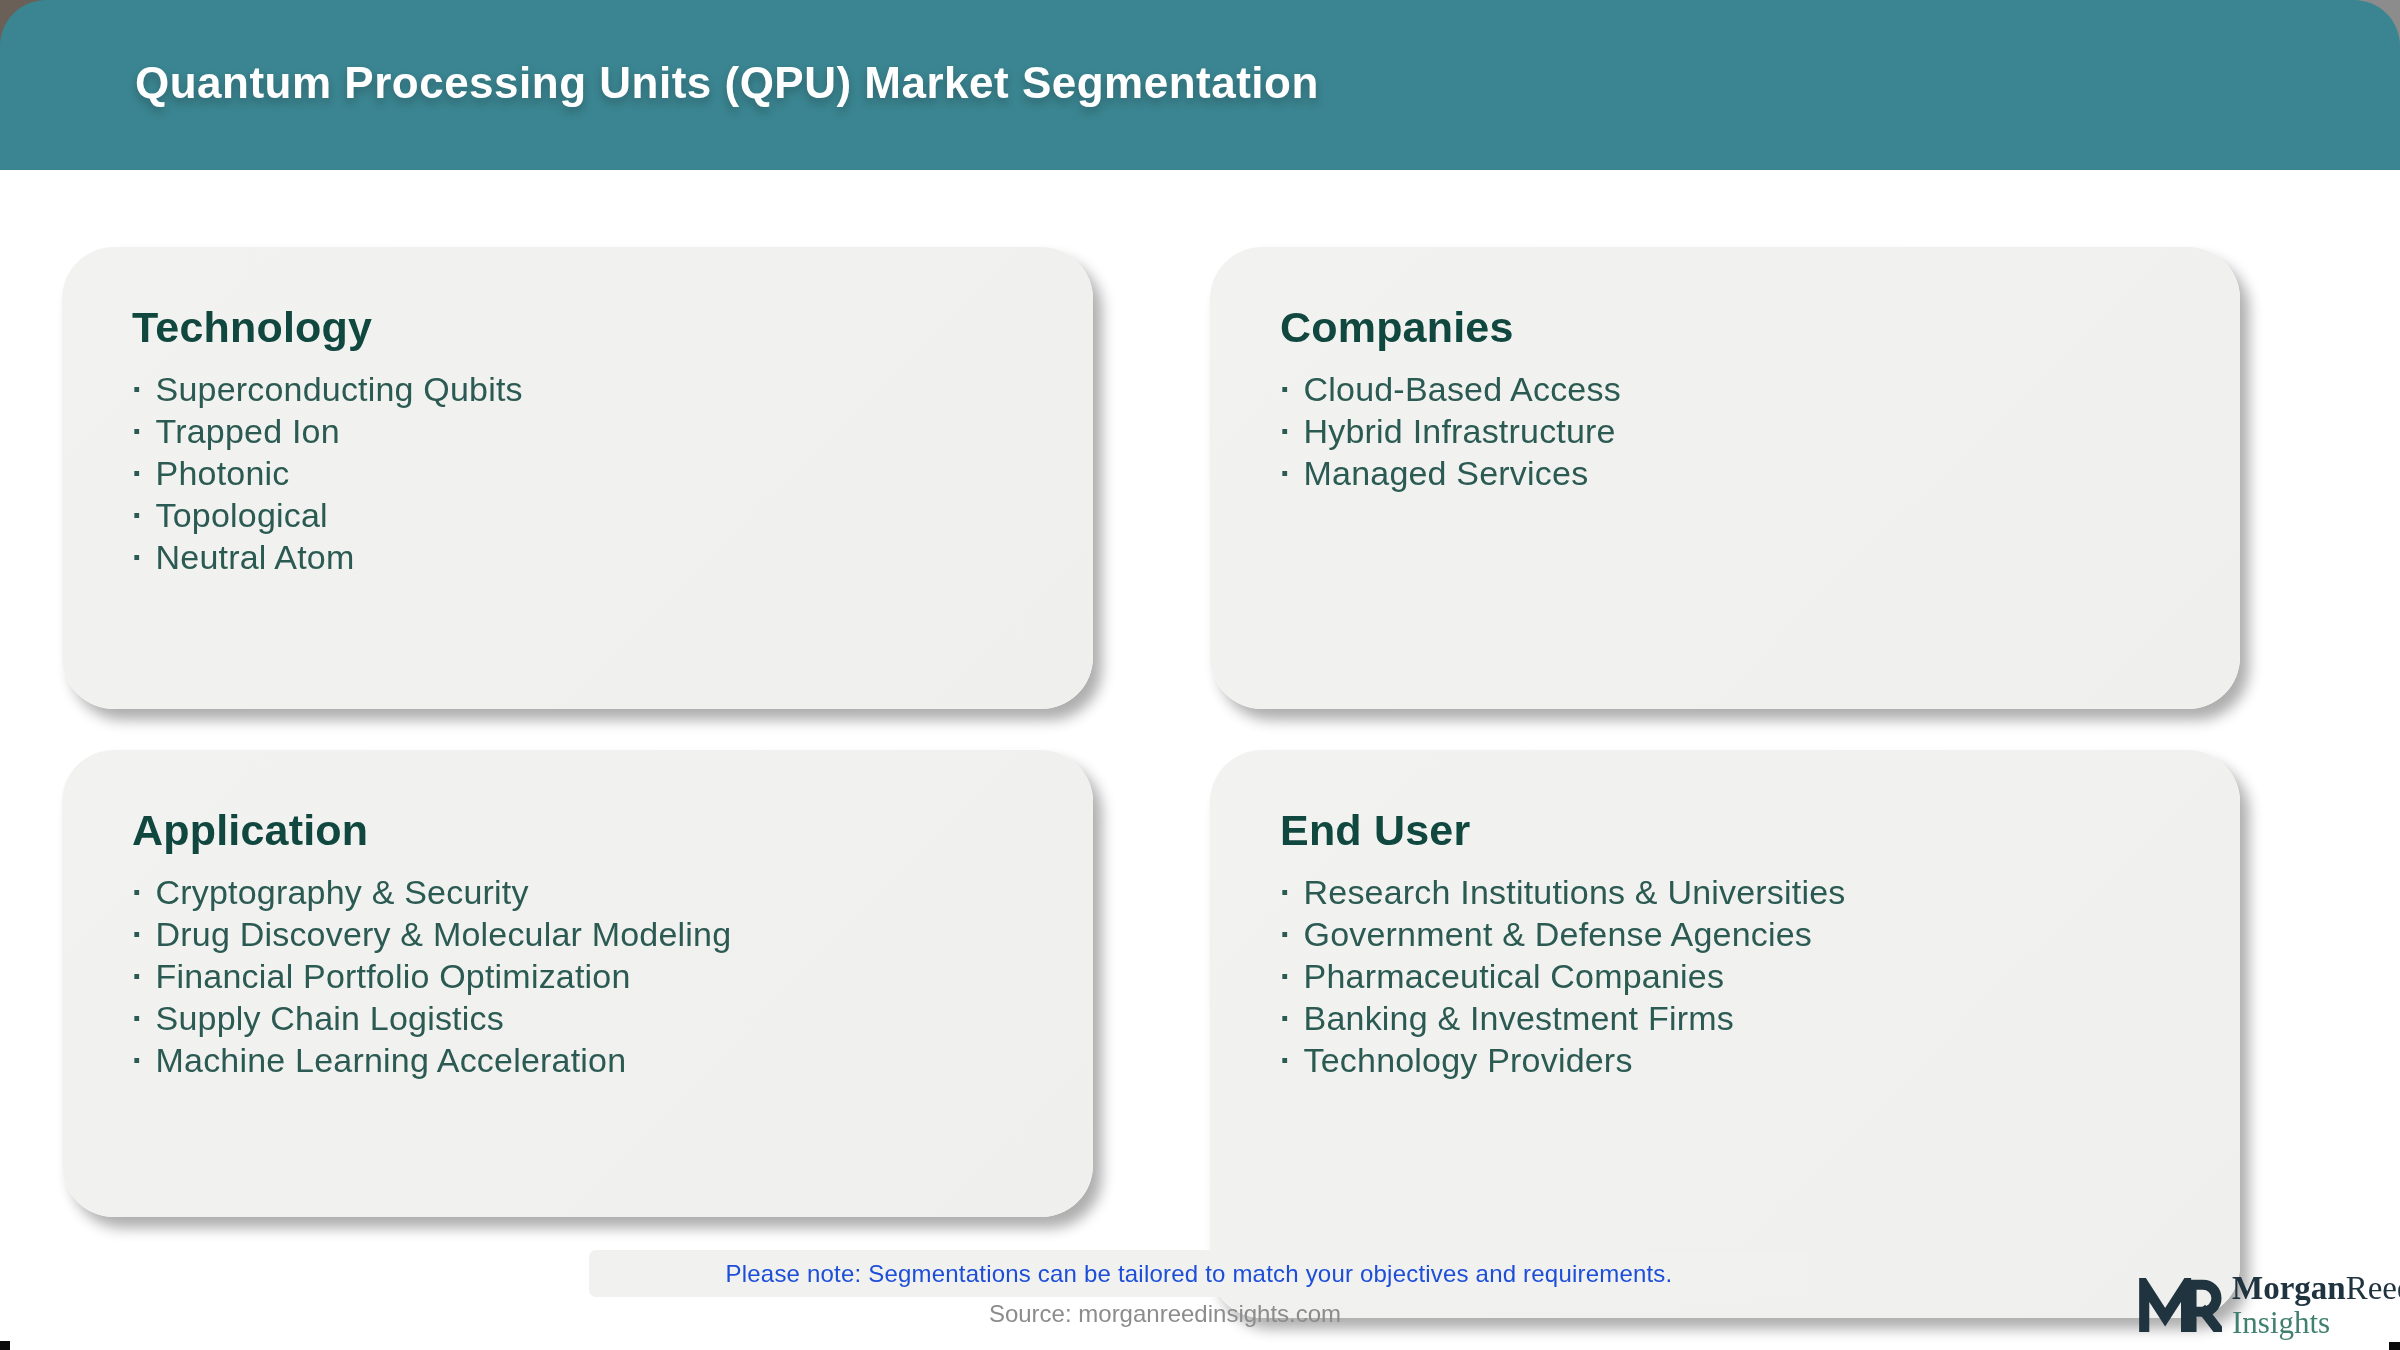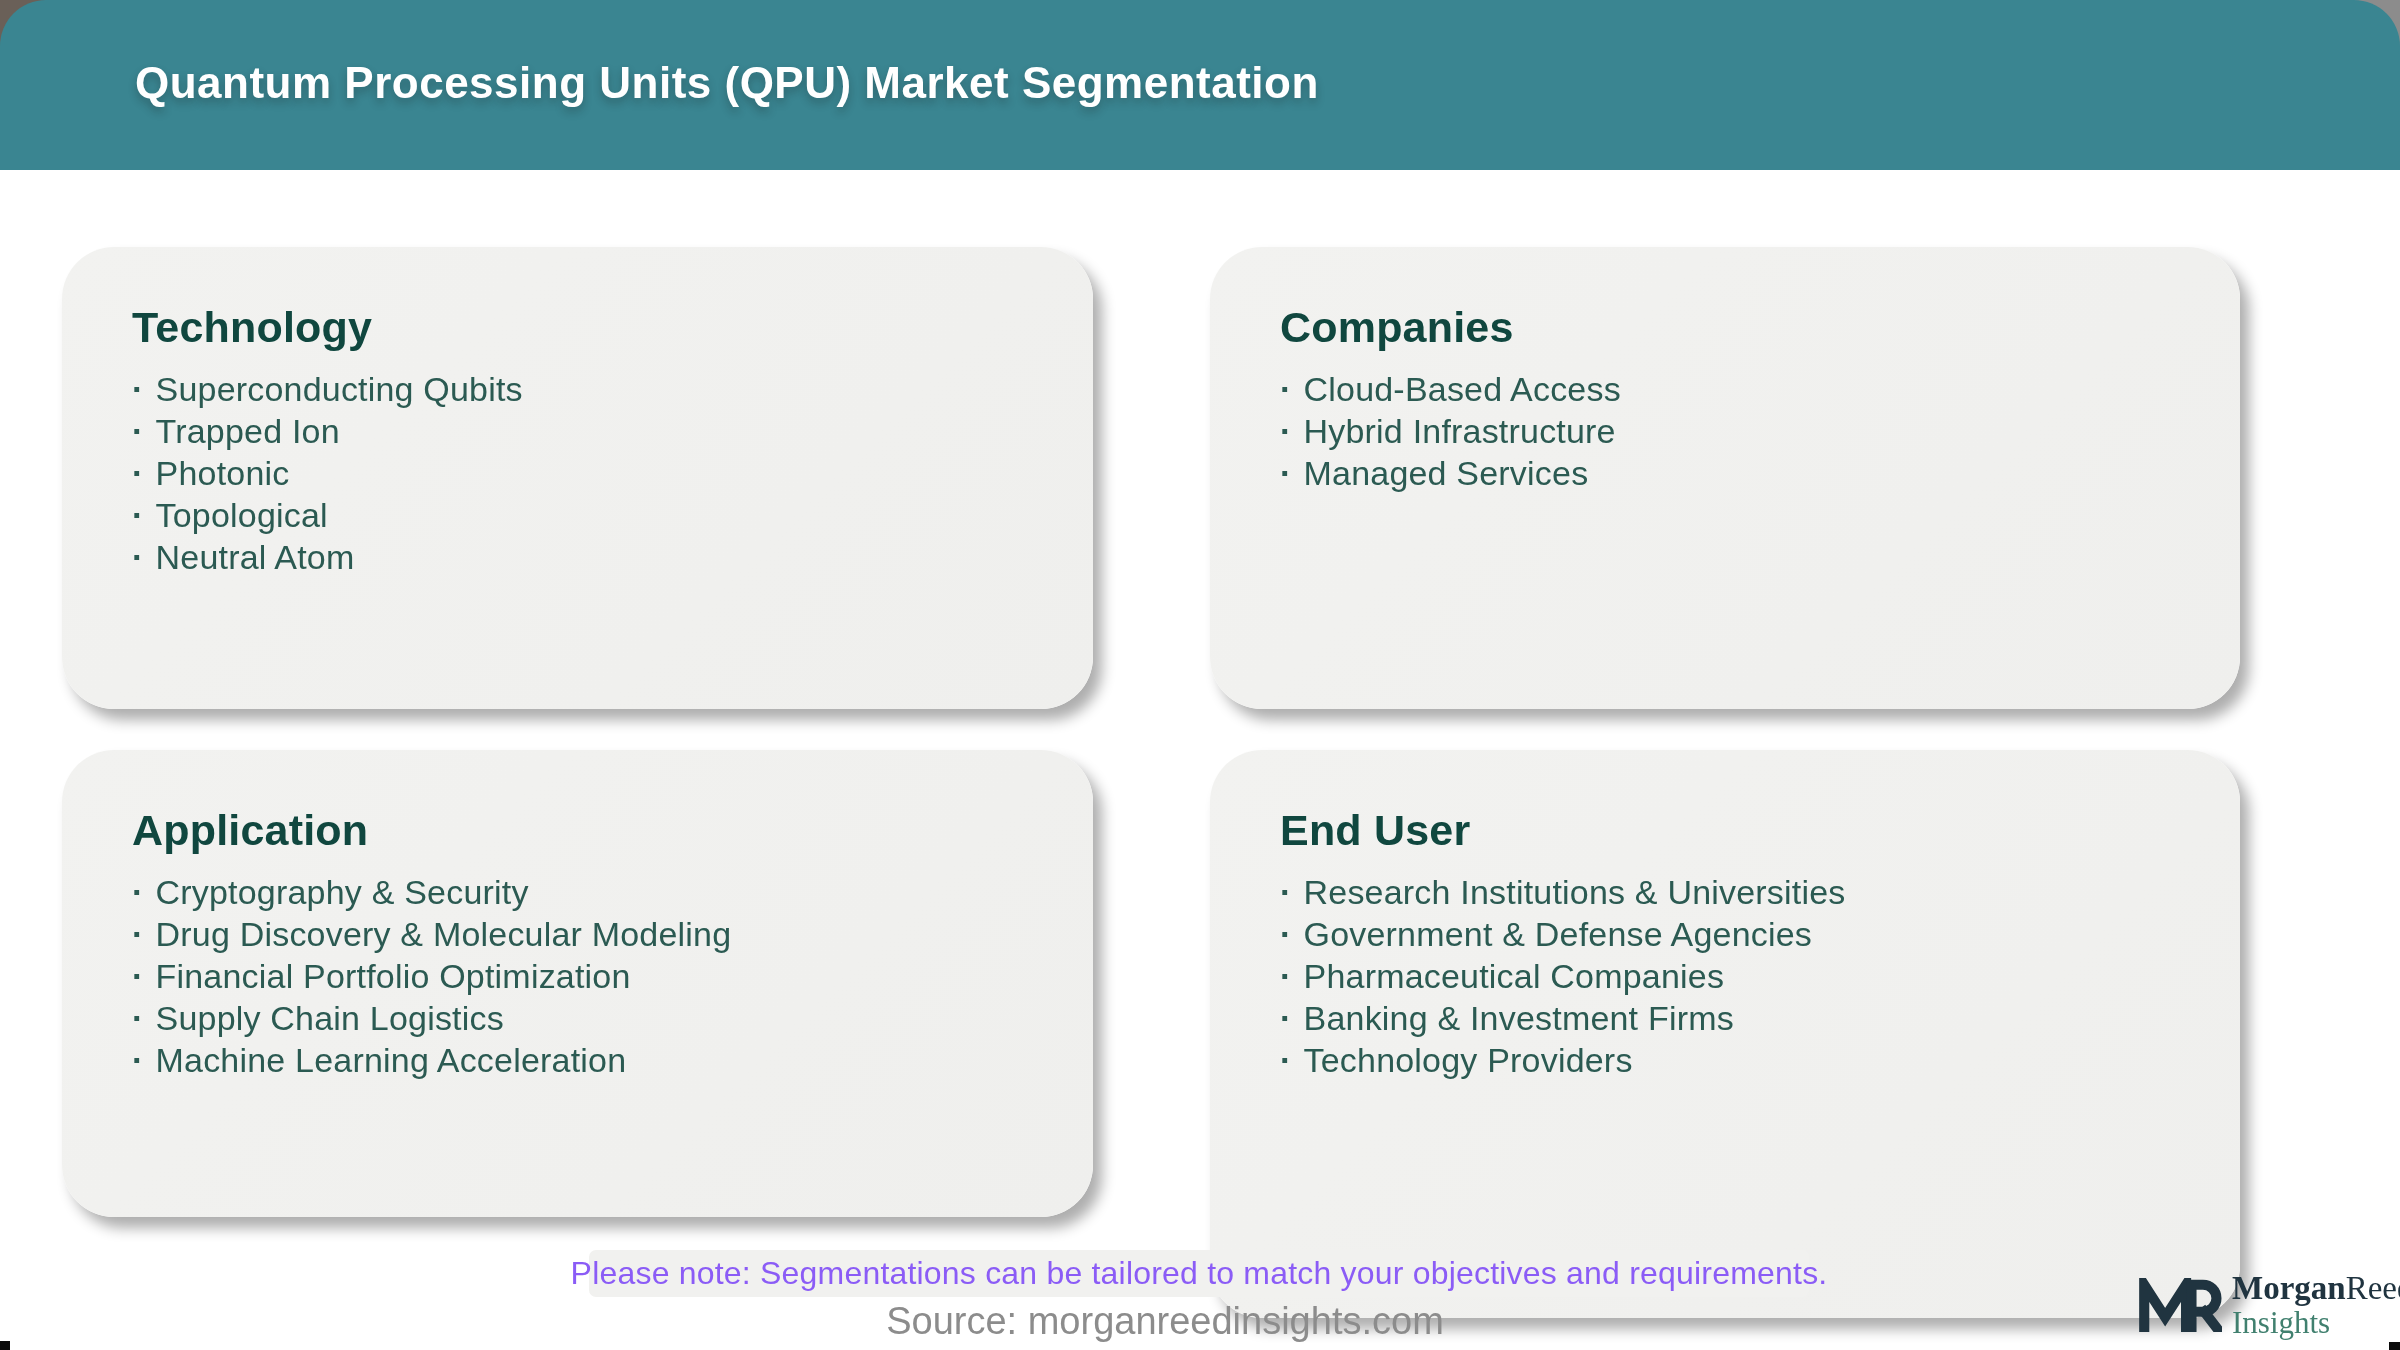--- a/index.html
+++ b/index.html
@@ -59,27 +59,27 @@
   .card li::before{content:"·";margin-right:12px;font-weight:bold;}
 
   
   .note{
     position:absolute;left:589px;top:1250px;width:1220px;height:47px;
     background:#f1f1ef;border-radius:7px;
     display:flex;align-items:center;justify-content:center;
     z-index:2;
   }
   .note span{
-    font-size:32px;color:#8b5cf6;letter-spacing:0.2px;white-space:nowrap;
+    font-size:24px;color:#1d4ed8;letter-spacing:0.2px;white-space:nowrap;
   }
 
   
   .source{
     position:absolute;left:0;top:1300px;width:2330px;text-align:center;
-    font-size:38px;color:#8c8c8c;z-index:2;
+    font-size:24px;color:#8c8c8c;z-index:2;
   }
 
   
   .logo{
     position:absolute;left:2138px;top:1272px;display:flex;align-items:center;
     z-index:2;
   }
   .logo svg{display:block;}
   .logo-text{margin-left:10px;font-family:"Liberation Serif","DejaVu Serif",serif;line-height:1;}
   .logo-line1{font-size:33px;color:#203440;white-space:nowrap;}

